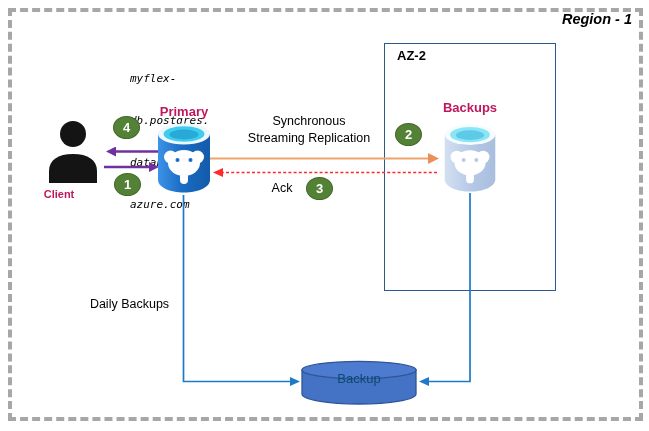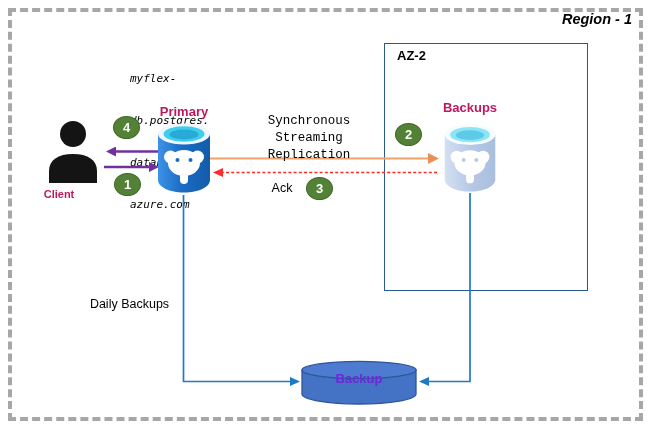--- a/index.html
+++ b/index.html
@@ -12,21 +12,21 @@
     border:4px dashed #a7a7a7;box-sizing:border-box;
   }
   .region-label{
     position:absolute;top:11px;right:17px;
     font-size:14.5px;font-weight:bold;color:#000;font-style:italic;
   }
   .az-box{
     position:absolute;border:1.5px solid #2a5a8c;box-sizing:border-box;background:transparent;
   }
   #az1{left:25px;top:42px;width:206px;height:247px;}
-  #az2{left:384px;top:43px;width:204px;height:248px;}
+  #az2{left:384px;top:43px;width:172px;height:248px;}
   .az-label{
     position:absolute;left:12px;top:4px;font-size:13px;font-weight:bold;color:#000;
   }
   .hostname{
     position:absolute;left:130px;top:44px;
     font-family:"DejaVu Sans Mono", monospace;
     font-size:11px;line-height:14px;color:#000;white-space:pre;font-style:italic;
   }
   .node-label{
     position:absolute;font-size:13px;font-weight:bold;color:#be185d;text-align:center;
@@ -38,21 +38,21 @@
     position:absolute;width:27px;height:23px;border-radius:50%;
     background:#538135;border:1.5px solid #44682a;box-sizing:border-box;
     color:#fff;font-size:13px;font-weight:bold;
     display:flex;align-items:center;justify-content:center;
   }
   .icon{position:absolute;}
   svg{display:block;}
   #overlay{position:absolute;left:0;top:0;pointer-events:none;}
   .backup-label{
     position:absolute;left:300px;top:371px;width:118px;text-align:center;
-    color:#6d28d9;font-size:13px;font-weight:bold;
+    color:#0c4a6e;font-size:13px;font-weight:normal;
   }
 </style>
 </head>
 <body>
 
 <div id="canvas">
 
   <div class="region-border"></div>
   <div class="region-label">Region - 1</div>
 
@@ -154,21 +154,21 @@
   </div>
 
   <div class="icon" style="left:300px;top:360px;">
     <svg width="118" height="45" viewBox="0 0 118 45">
       <path d="M2,10 L2,34 C2,39.5 27.5,44 59,44 C90.5,44 116,39.5 116,34 L116,10 Z" fill="#4472c4" stroke="#2f5597" stroke-width="1.3"></path>
       <ellipse cx="59" cy="10" rx="57" ry="8.6" fill="#4d7bd0" stroke="#2f5597" stroke-width="1.3"></ellipse>
     </svg>
   </div>
   <div class="backup-label">Backup</div>
 
-  <div class="flow-text" style="left:231px;top:113px;width:156px;font-family:Liberation Mono, monospace;">
+  <div class="flow-text" style="left:231px;top:113px;width:156px;">
     <div>Synchronous</div>
     <div>Streaming Replication</div>
   </div>
   <div class="flow-text" style="left:262px;top:180px;width:40px;">Ack</div>
   <div class="flow-text" style="left:72px;top:296px;width:115px;">Daily Backups</div>
 
   <div class="badge" style="left:113px;top:116px;">4</div>
   <div class="badge" style="left:114px;top:173px;">1</div>
   <div class="badge" style="left:395px;top:123px;">2</div>
   <div class="badge" style="left:306px;top:177px;">3</div>

